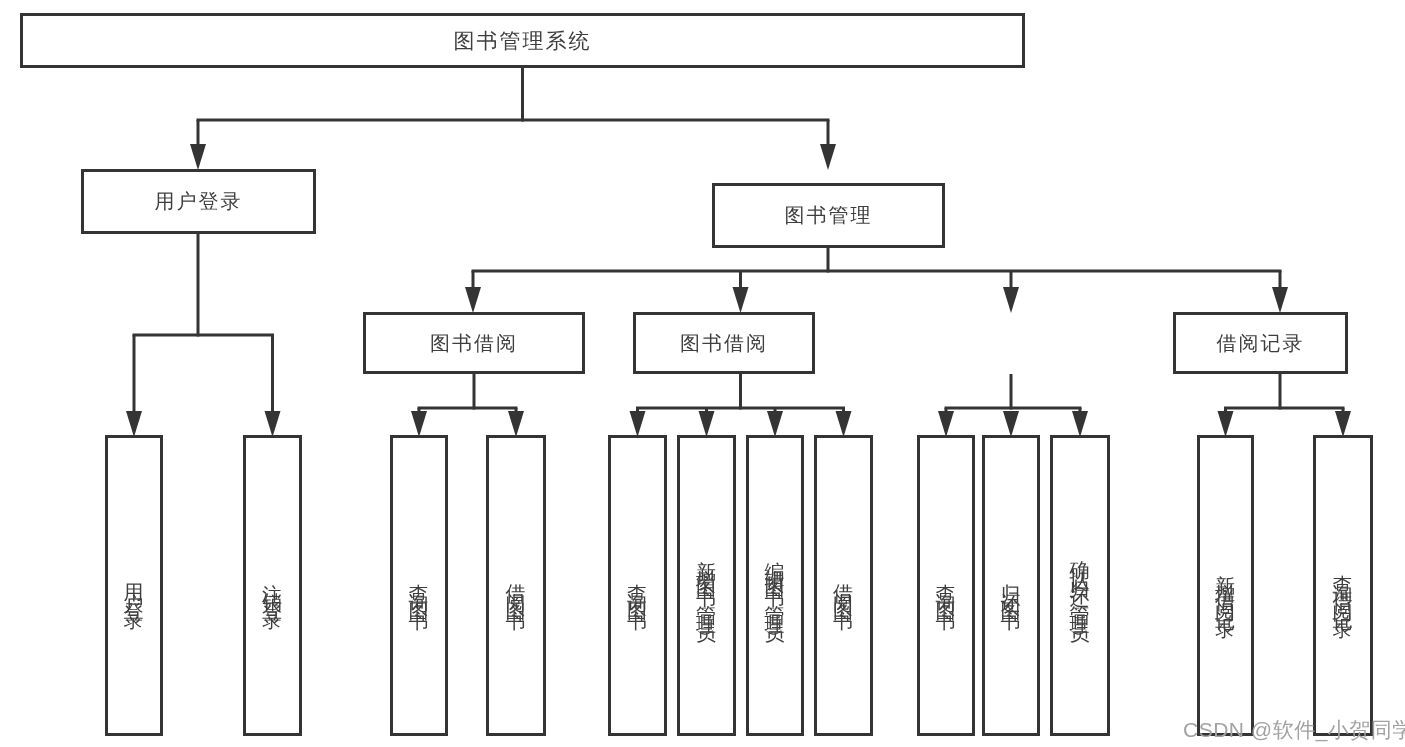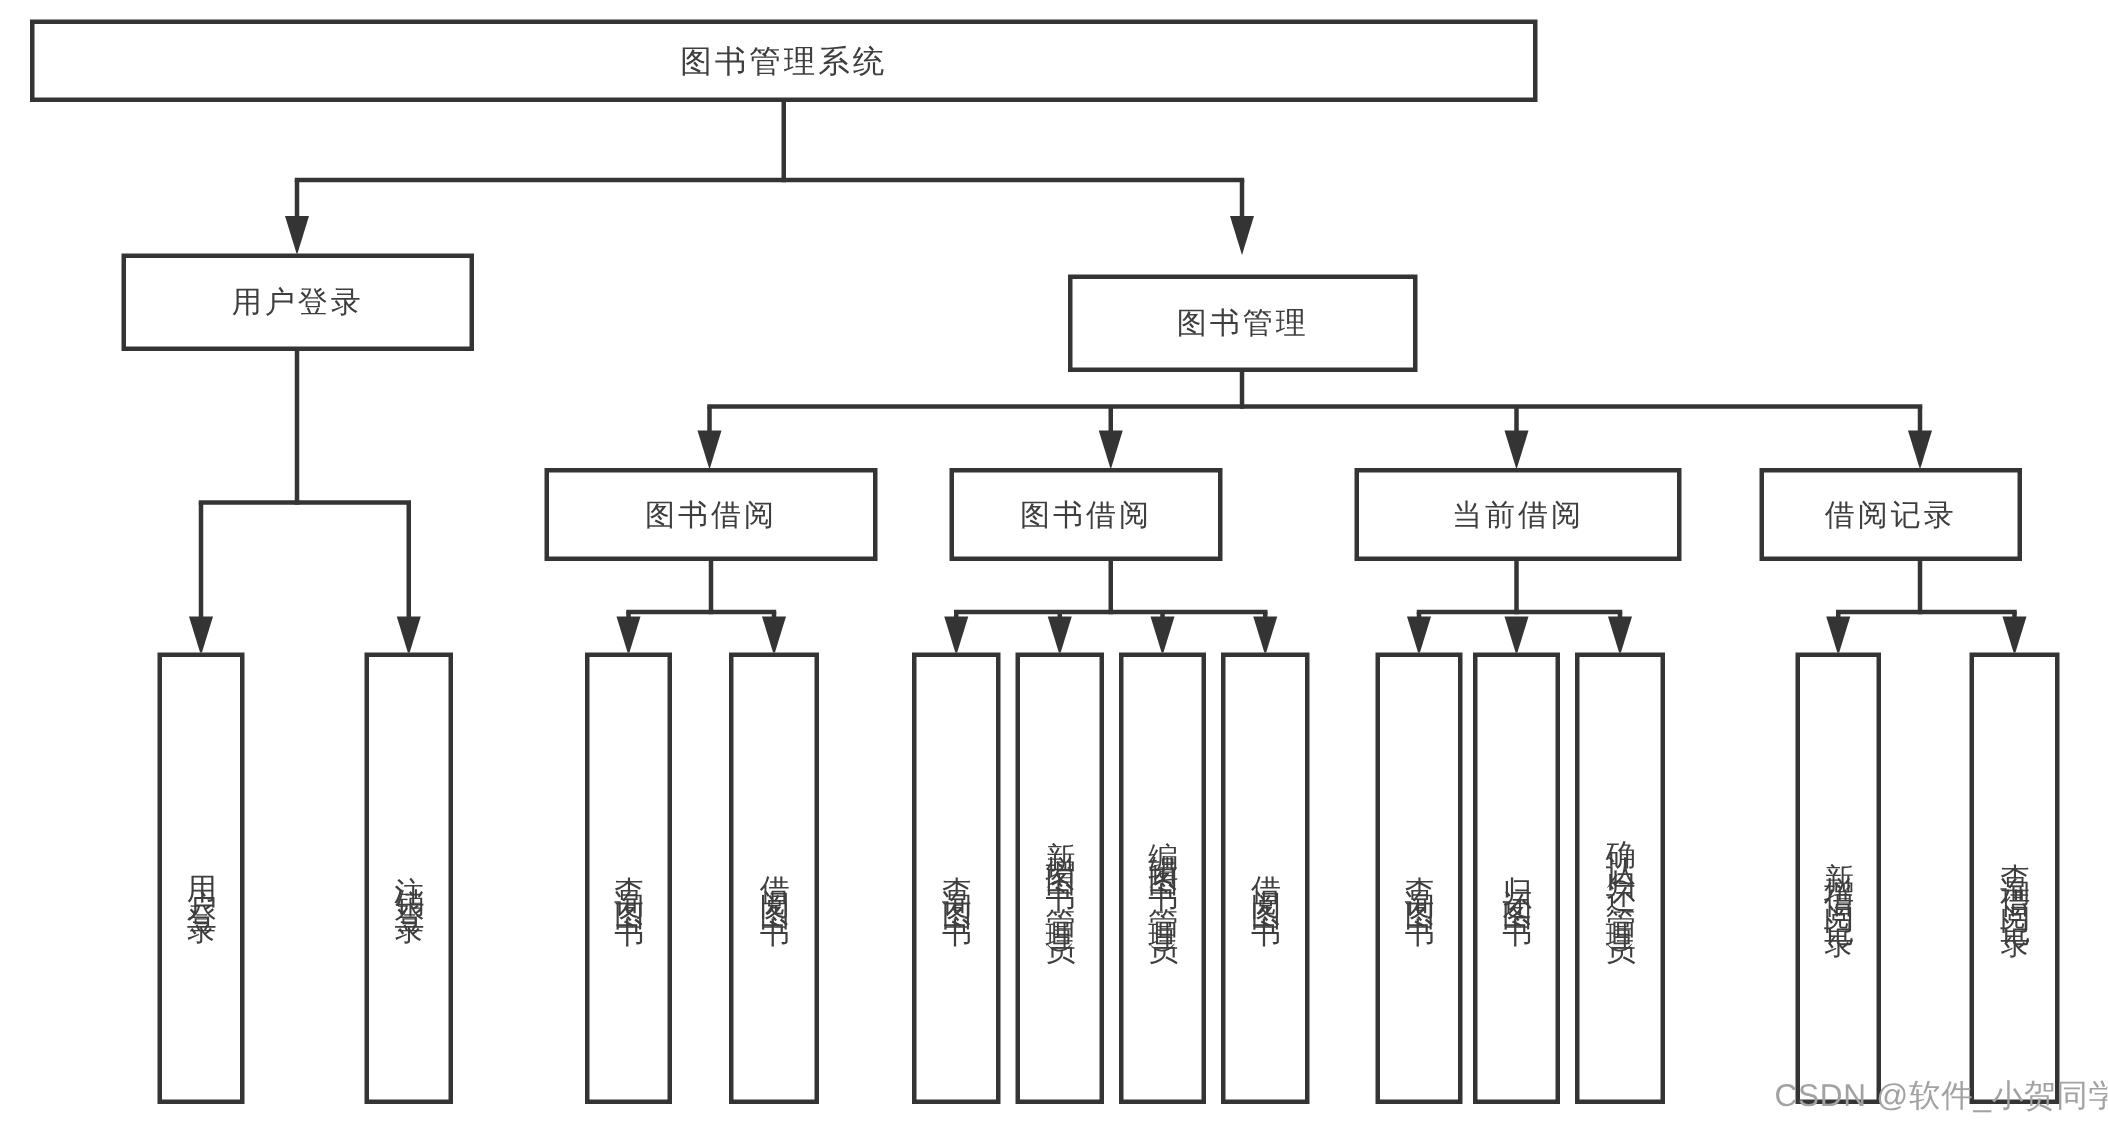--- a/index.html
+++ b/index.html
@@ -147,23 +147,20 @@
   <div class="node" style="left:712px; top:183px; width:233px; height:65px;">
     <span class="hlabel">图书管理</span>
   </div>
 
   <div class="node" style="left:363px; top:312px; width:222px; height:62px;">
     <span class="hlabel">图书借阅</span>
   </div>
   <div class="node" style="left:633px; top:312px; width:182px; height:62px;">
     <span class="hlabel">图书借阅</span>
   </div>
-  <div class="node" style="left:903px; top:312px; width:218px; height:62px;">
-    <span class="hlabel">当前借阅</span>
-  </div>
   <div class="node" style="left:1173px; top:312px; width:175px; height:62px;">
     <span class="hlabel">借阅记录</span>
   </div>
 
   <div class="node vnode" style="left:105px; top:435px; width:58px; height:301px;">
     <span class="vlabel">用户登录</span>
   </div>
   <div class="node vnode" style="left:243px; top:435px; width:59px; height:301px;">
     <span class="vlabel">注销登录</span>
   </div>

